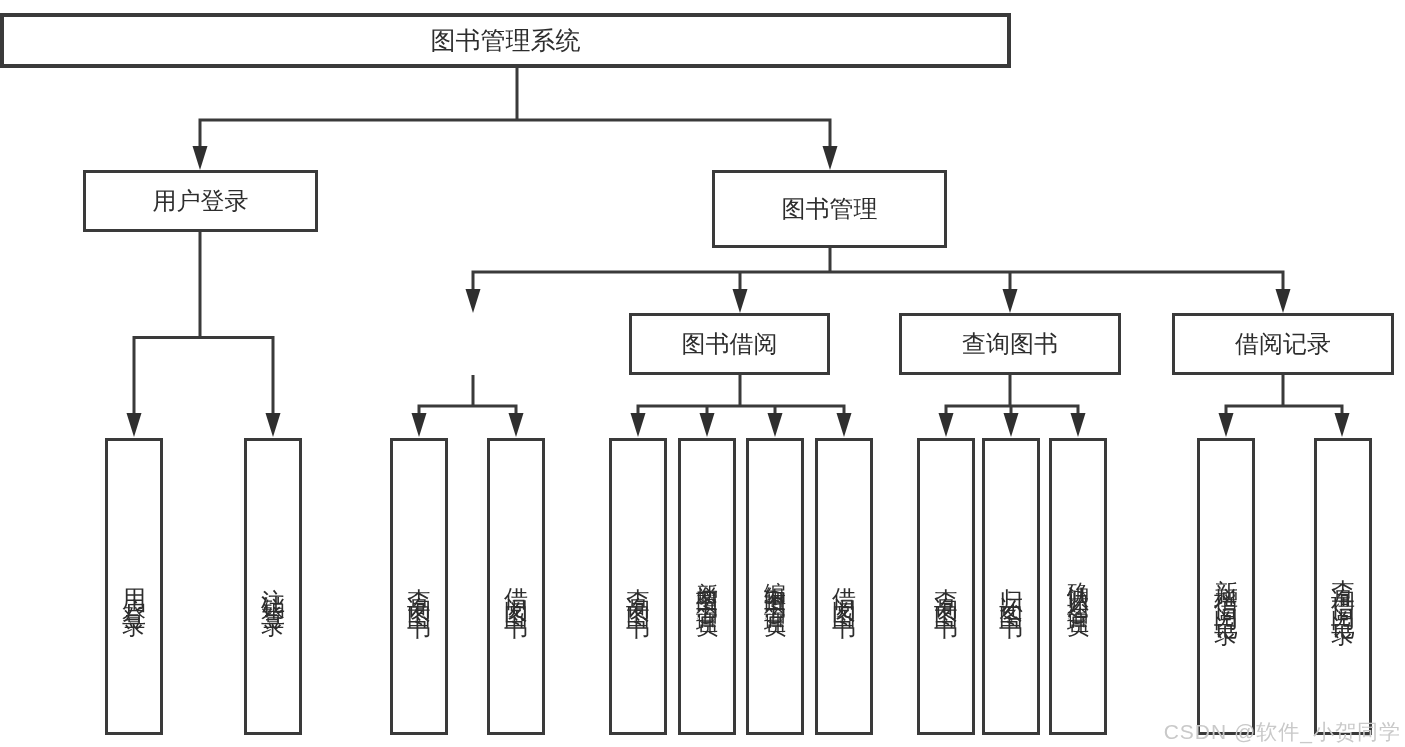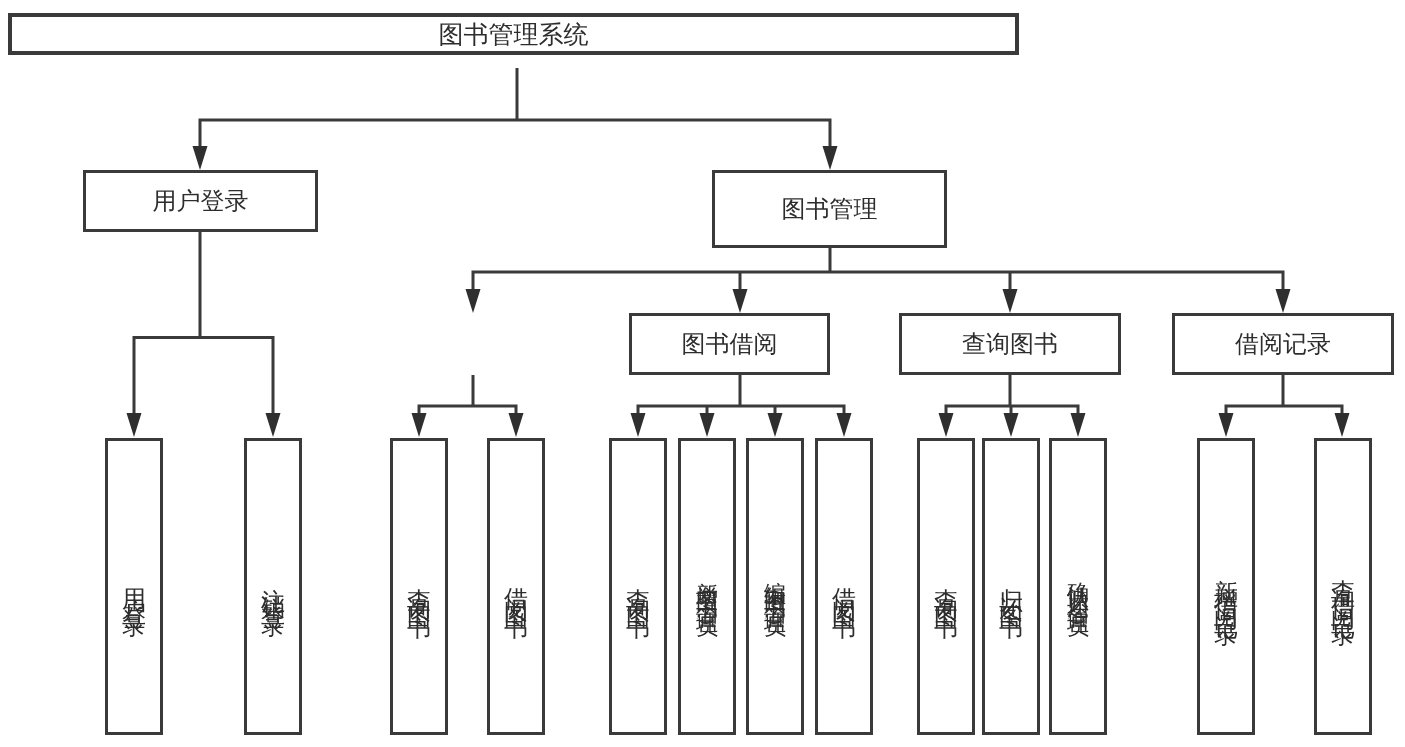--- a/index.html
+++ b/index.html
@@ -45,21 +45,21 @@
     <polygon points="699.5,413 714.5,413 707,437"></polygon>
     <polygon points="767.5,413 782.5,413 775,437"></polygon>
     <polygon points="836.5,413 851.5,413 844,437"></polygon>
     <polygon points="938.5,413 953.5,413 946,437"></polygon>
     <polygon points="1003.5,413 1018.5,413 1011,437"></polygon>
     <polygon points="1070.5,413 1085.5,413 1078,437"></polygon>
     <polygon points="1218.5,413 1233.5,413 1226,437"></polygon>
     <polygon points="1334.5,413 1349.5,413 1342,437"></polygon>
   </svg>
 
-  <div class="node root" style="left:8px;top:13px;width:1011px;height:42px">图书管理系统</div>
+  <div class="node root" style="left:0;top:13px;width:1011px;height:55px">图书管理系统</div>
 
   <div class="node" style="left:83px;top:170px;width:235px;height:62px">用户登录</div>
   <div class="node" style="left:712px;top:170px;width:235px;height:78px">图书管理</div>
 
   <div class="node" style="left:629px;top:313px;width:201px;height:62px">图书借阅</div>
   <div class="node" style="left:899px;top:313px;width:222px;height:62px">查询图书</div>
   <div class="node" style="left:1172px;top:313px;width:222px;height:62px">借阅记录</div>
 
   <div class="node leaf" style="left:105px;top:438px;width:58px;height:297px">用户登录</div>
   <div class="node leaf" style="left:244px;top:438px;width:58px;height:297px">注销登录</div>
@@ -72,13 +72,14 @@
   <div class="node leaf tight" style="left:746px;top:438px;width:58px;height:297px">编辑图书（管理员）</div>
   <div class="node leaf" style="left:815px;top:438px;width:58px;height:297px">借阅图书</div>
 
   <div class="node leaf" style="left:917px;top:438px;width:58px;height:297px">查询图书</div>
   <div class="node leaf" style="left:982px;top:438px;width:58px;height:297px">归还图书</div>
   <div class="node leaf tight" style="left:1049px;top:438px;width:58px;height:297px">确认归还（管理员）</div>
 
   <div class="node leaf" style="left:1197px;top:438px;width:58px;height:297px">新增借阅记录</div>
   <div class="node leaf" style="left:1314px;top:438px;width:58px;height:297px">查询借阅记录</div>
 
+  <div class="watermark">CSDN @软件_小贺同学</div>
 </div>
 
 </body></html>

